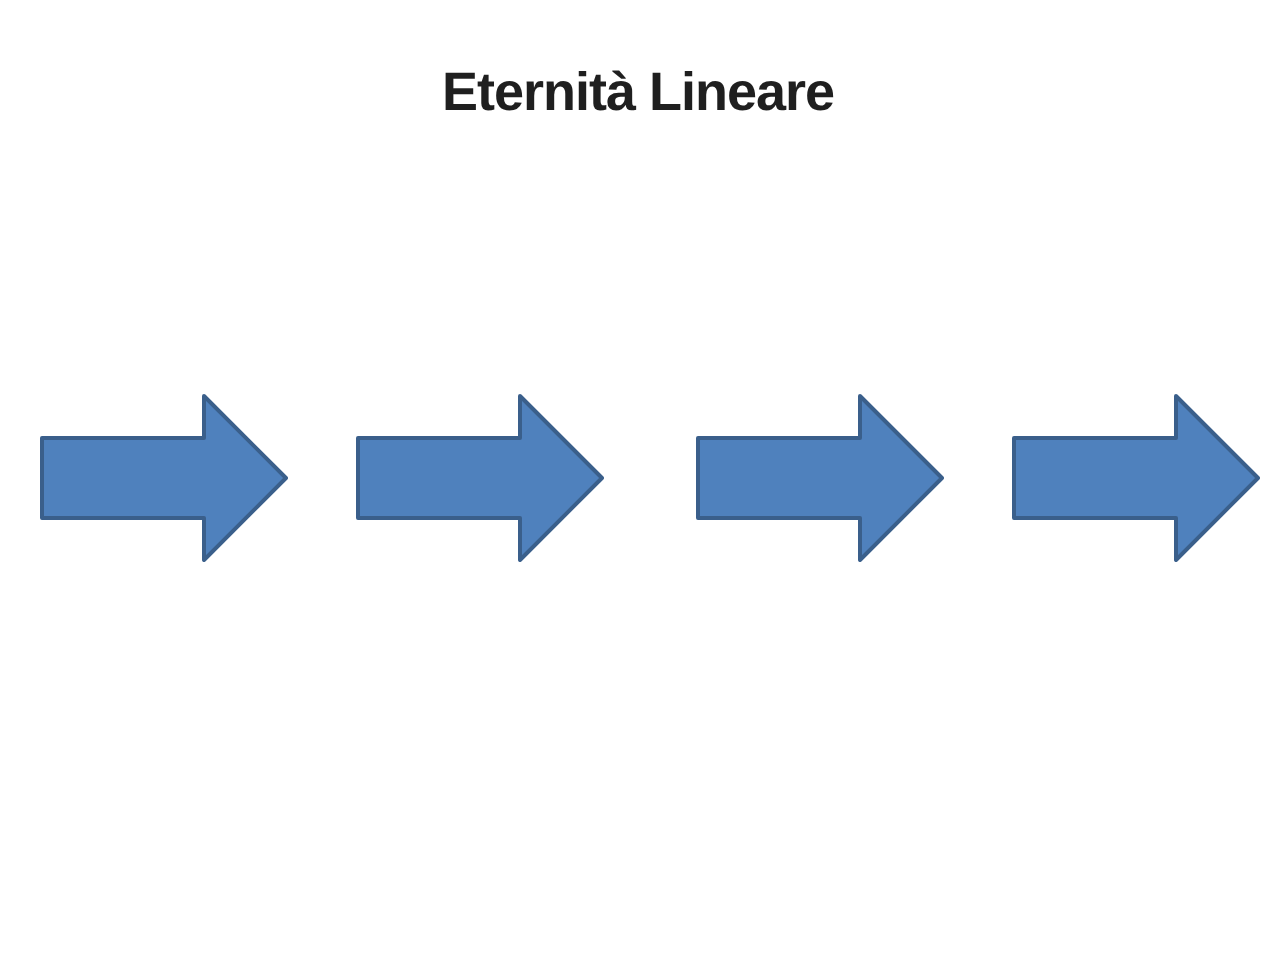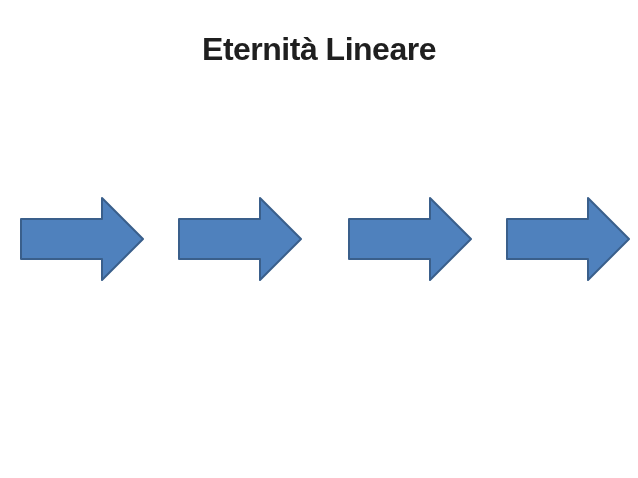--- a/index.html
+++ b/index.html
@@ -20,21 +20,21 @@
     background: var(--slide-bg, #ffffff);
   }
   .slide-title {
     position: absolute;
     top: 31px;
     left: 0;
     width: 100%;
     margin: 0;
     text-align: center;
     font-family: "Liberation Sans", "DejaVu Sans", sans-serif;
-    font-size: 32px;
+    font-size: 27px;
     font-weight: 700;
     letter-spacing: -0.5px;
     color: var(--title-color, #1f1f1f);
   }
   .arrows-row {
     position: absolute;
     top: 197px;
     left: 0;
     width: 638px;
     height: 84px;

